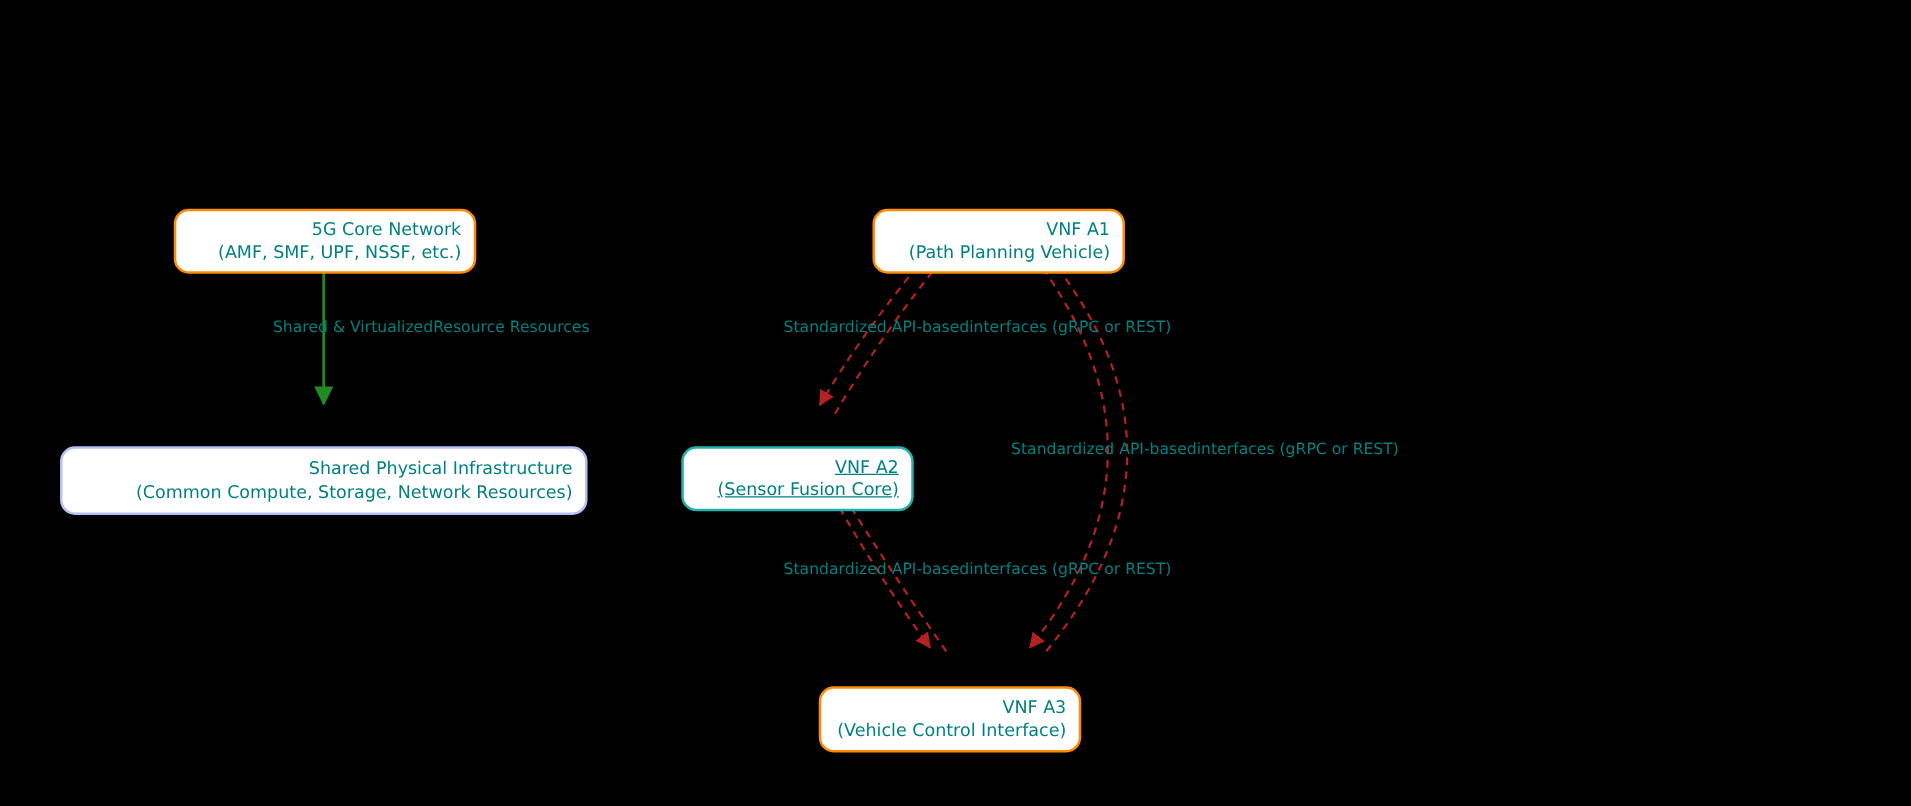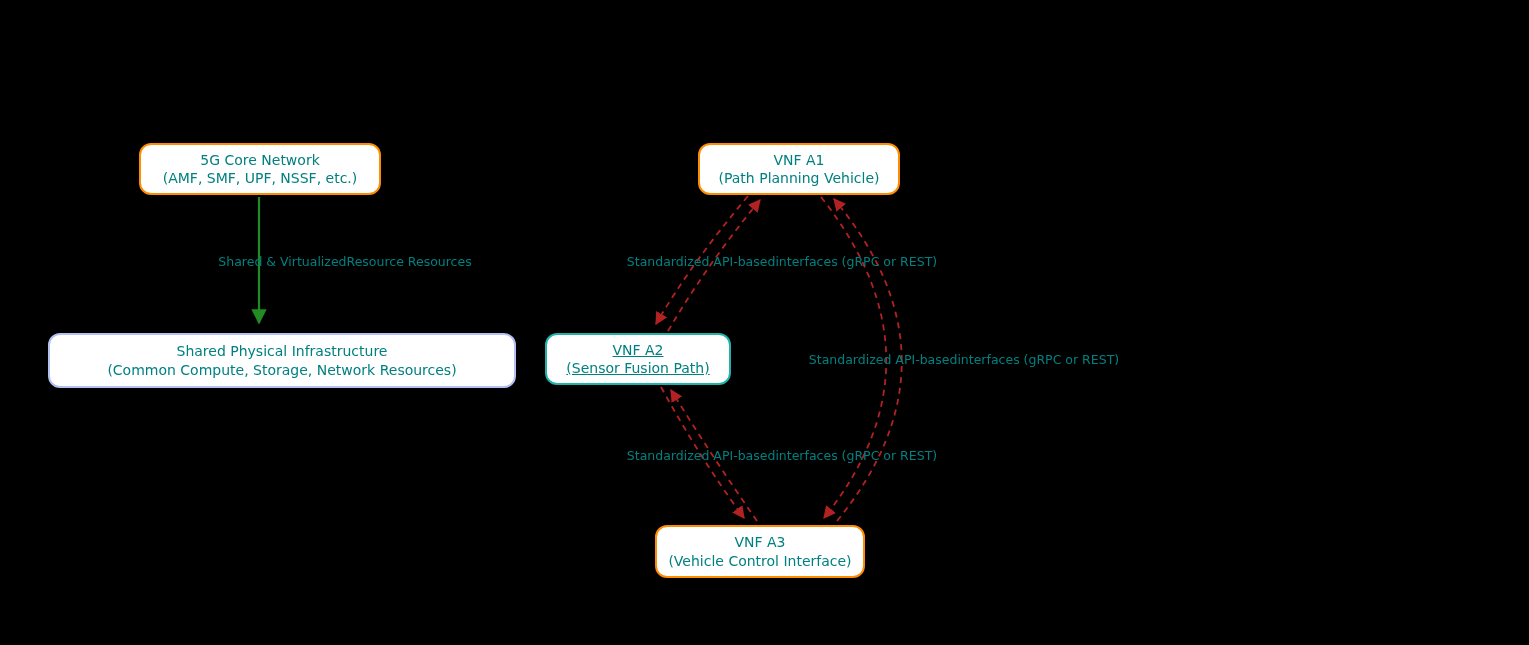--- a/index.html
+++ b/index.html
@@ -12,27 +12,28 @@
   }
   svg.edges{position:absolute;left:0;top:0;z-index:1;}
   .node{
     position:absolute;
     z-index:2;
     background:#ffffff;
     border:2px solid #999;
     border-radius:12px;
     display:flex;
     flex-direction:column;
-    align-items:center;
+    align-items:flex-end;
     justify-content:center;
     text-align:center;
     color:#008080;
     line-height:1.32;
     box-sizing:border-box;
     padding:4px 10px;
+    margin-top:24px;
   }
   .node .l1,.node .l2{font-size:14px;white-space:nowrap;}
   .node.orange{border-color:#ff8c00;}
   .node.periwinkle{border-color:#b3c0f2;}
   .node.teal{border-color:#20b2aa;text-decoration:underline;}
   .edge-label{
     position:absolute;
     z-index:3;
     transform:translate(-50%,-50%);
     display:flex;
@@ -70,33 +71,33 @@
 
     <path d="M821,197 Q950,360 824,518" fill="none" stroke="#b22222" stroke-width="1.8" stroke-dasharray="6,5" marker-end="url(#arrow-red)"></path>
     <path d="M837,521 Q968,360 834,199" fill="none" stroke="#b22222" stroke-width="1.8" stroke-dasharray="6,5" marker-end="url(#arrow-red)"></path>
   </svg>
 
   <div class="node orange" style="left:139px;top:143px;width:242px;height:52px">
     <span class="l1">5G Core Network</span>
     <span class="l2">(AMF, SMF, UPF, NSSF, etc.)</span>
   </div>
 
-  <div class="node periwinkle" style="left:48px;top:333px;width:468px;height:55px">
+  <div class="node periwinkle" style="left:48px;top:333px;width:422px;height:55px">
     <span class="l1">Shared Physical Infrastructure</span>
     <span class="l2">(Common Compute, Storage, Network Resources)</span>
   </div>
 
   <div class="node orange" style="left:698px;top:143px;width:202px;height:52px">
     <span class="l1">VNF A1</span>
     <span class="l2">(Path Planning Vehicle)</span>
   </div>
 
   <div class="node teal" style="left:545px;top:333px;width:186px;height:52px">
     <span class="l1">VNF A2</span>
-    <span class="l2">(Sensor Fusion Path)</span>
+    <span class="l2">(Sensor Fusion Core)</span>
   </div>
 
   <div class="node orange" style="left:655px;top:525px;width:210px;height:53px">
     <span class="l1">VNF A3</span>
     <span class="l2">(Vehicle Control Interface)</span>
   </div>
 
   <div class="edge-label" style="left:345px;top:262px">
     <span>Shared &amp; Virtualized</span>
     <span>Resource Resources</span>

